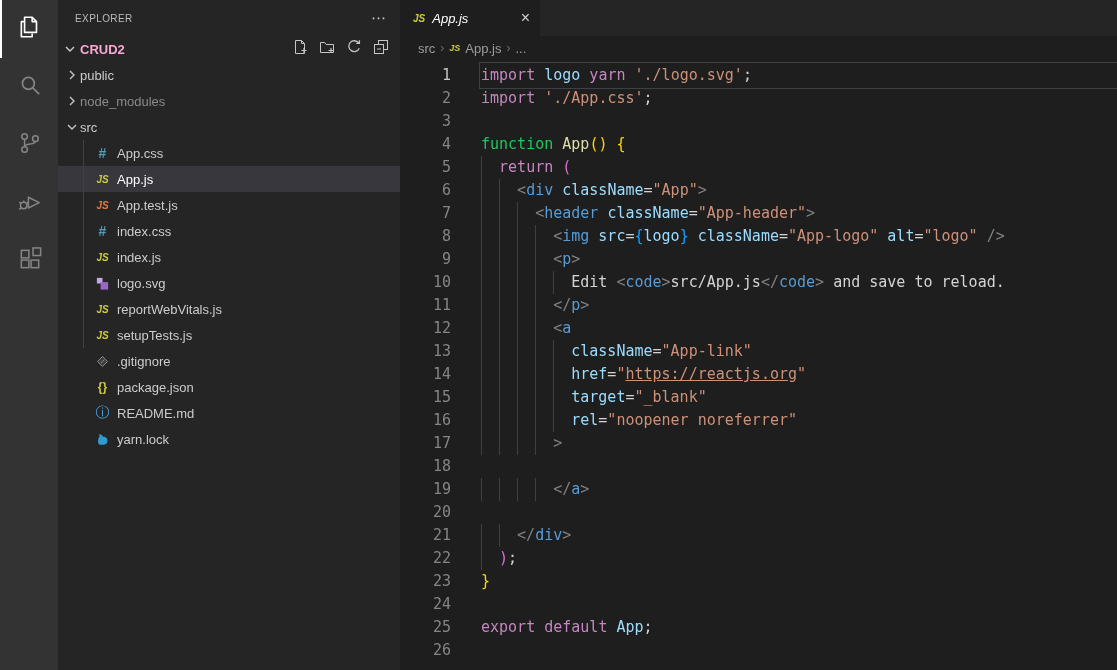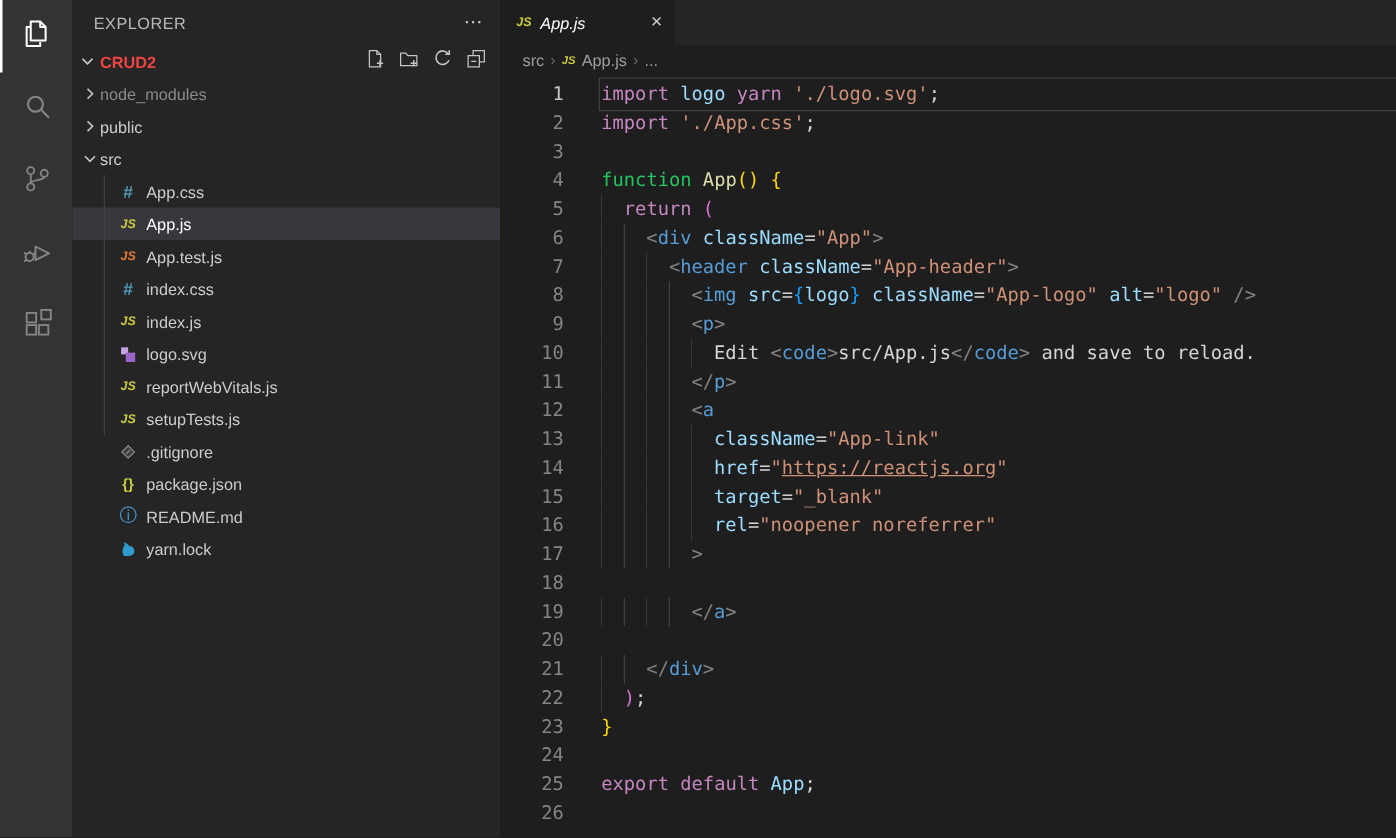--- a/index.html
+++ b/index.html
@@ -11,26 +11,26 @@
   .activity-bar { width:58px; background:#333333; flex:none; display:flex;
                   flex-direction:column; align-items:stretch; }
   .ab-item { height:58px; display:flex; align-items:center; justify-content:center;
              color:#858585; cursor:pointer; border-left:2px solid transparent; }
   .ab-item.active { color:#ffffff; border-left:2px solid #ffffff; }
   .ab-item svg { width:26px; height:26px; }
 
   
   .sidebar { width:342px; background:#252526; flex:none; color:#cccccc; position:relative; }
   .sidebar-header { height:36px; display:flex; align-items:center; padding:0 14px 0 17px; }
-  .sidebar-title { font-size:13px; color:#bbbbbb; letter-spacing:0.4px; }
+  .sidebar-title { font-size:10px; color:#bbbbbb; letter-spacing:0.4px; }
   .sidebar-more { margin-left:auto; color:#cccccc; font-size:15px; cursor:pointer; line-height:10px; }
   .section-row { height:26px; display:flex; align-items:center; padding:0 10px 0 4px; cursor:pointer; }
   .section-chevron { width:16px; height:16px; color:#cccccc; flex:none; display:flex; align-items:center; }
   .section-chevron svg { width:16px; height:16px; }
-  .section-name { font-size:13px; font-weight:bold; color:#ef4444; margin-left:2px; }
+  .section-name { font-size:13px; font-weight:bold; color:#f9a8d4; margin-left:2px; }
   .section-actions { margin-left:auto; display:flex; gap:9px; }
   .section-actions .act { width:18px; height:18px; color:#c5c5c5; cursor:pointer;
                           display:flex; align-items:center; justify-content:center; }
   .section-actions svg { width:16px; height:16px; }
 
   .tree { position:relative; }
   .tree-row { height:26px; display:flex; align-items:center; font-size:13px;
               color:#cccccc; cursor:pointer; white-space:nowrap; }
   .tree-row.selected { background:#37373d; color:#ffffff; }
   .tree-row.dim .tree-label { color:#8a8a8a; }
@@ -165,35 +165,35 @@
           <span class="act">
             <span><svg viewBox="0 0 16 16" fill="none" stroke="currentColor">
                 <rect x="5.5" y="1.5" width="9" height="9"></rect>
                 <rect x="1.5" y="5.5" width="9" height="9" fill="#252526"></rect>
                 <path d="M4 10h4"></path>
               </svg></span>
           </span>
         </span>
     </div>
     <div class="tree">
+        <div class="tree-row">
+          <span class="chev">
+            <svg viewBox="0 0 16 16" fill="none" stroke="currentColor" stroke-width="1.4">
+              <path d="M6 4l4 4-4 4"></path>
+            </svg>
+          </span>
+          <span class="tree-label">public</span>
+        </div>
         <div class="tree-row dim">
           <span class="chev">
             <svg viewBox="0 0 16 16" fill="none" stroke="currentColor" stroke-width="1.4">
               <path d="M6 4l4 4-4 4"></path>
             </svg>
           </span>
           <span class="tree-label">node_modules</span>
-        </div>
-        <div class="tree-row">
-          <span class="chev">
-            <svg viewBox="0 0 16 16" fill="none" stroke="currentColor" stroke-width="1.4">
-              <path d="M6 4l4 4-4 4"></path>
-            </svg>
-          </span>
-          <span class="tree-label">public</span>
         </div>
         <div class="tree-row">
           <span class="chev">
             <svg viewBox="0 0 16 16" fill="none" stroke="currentColor" stroke-width="1.4">
               <path d="M4 6l4 4 4-4"></path>
             </svg>
           </span>
           <span class="tree-label">src</span>
         </div>
         <div class="tree-row child-file">

